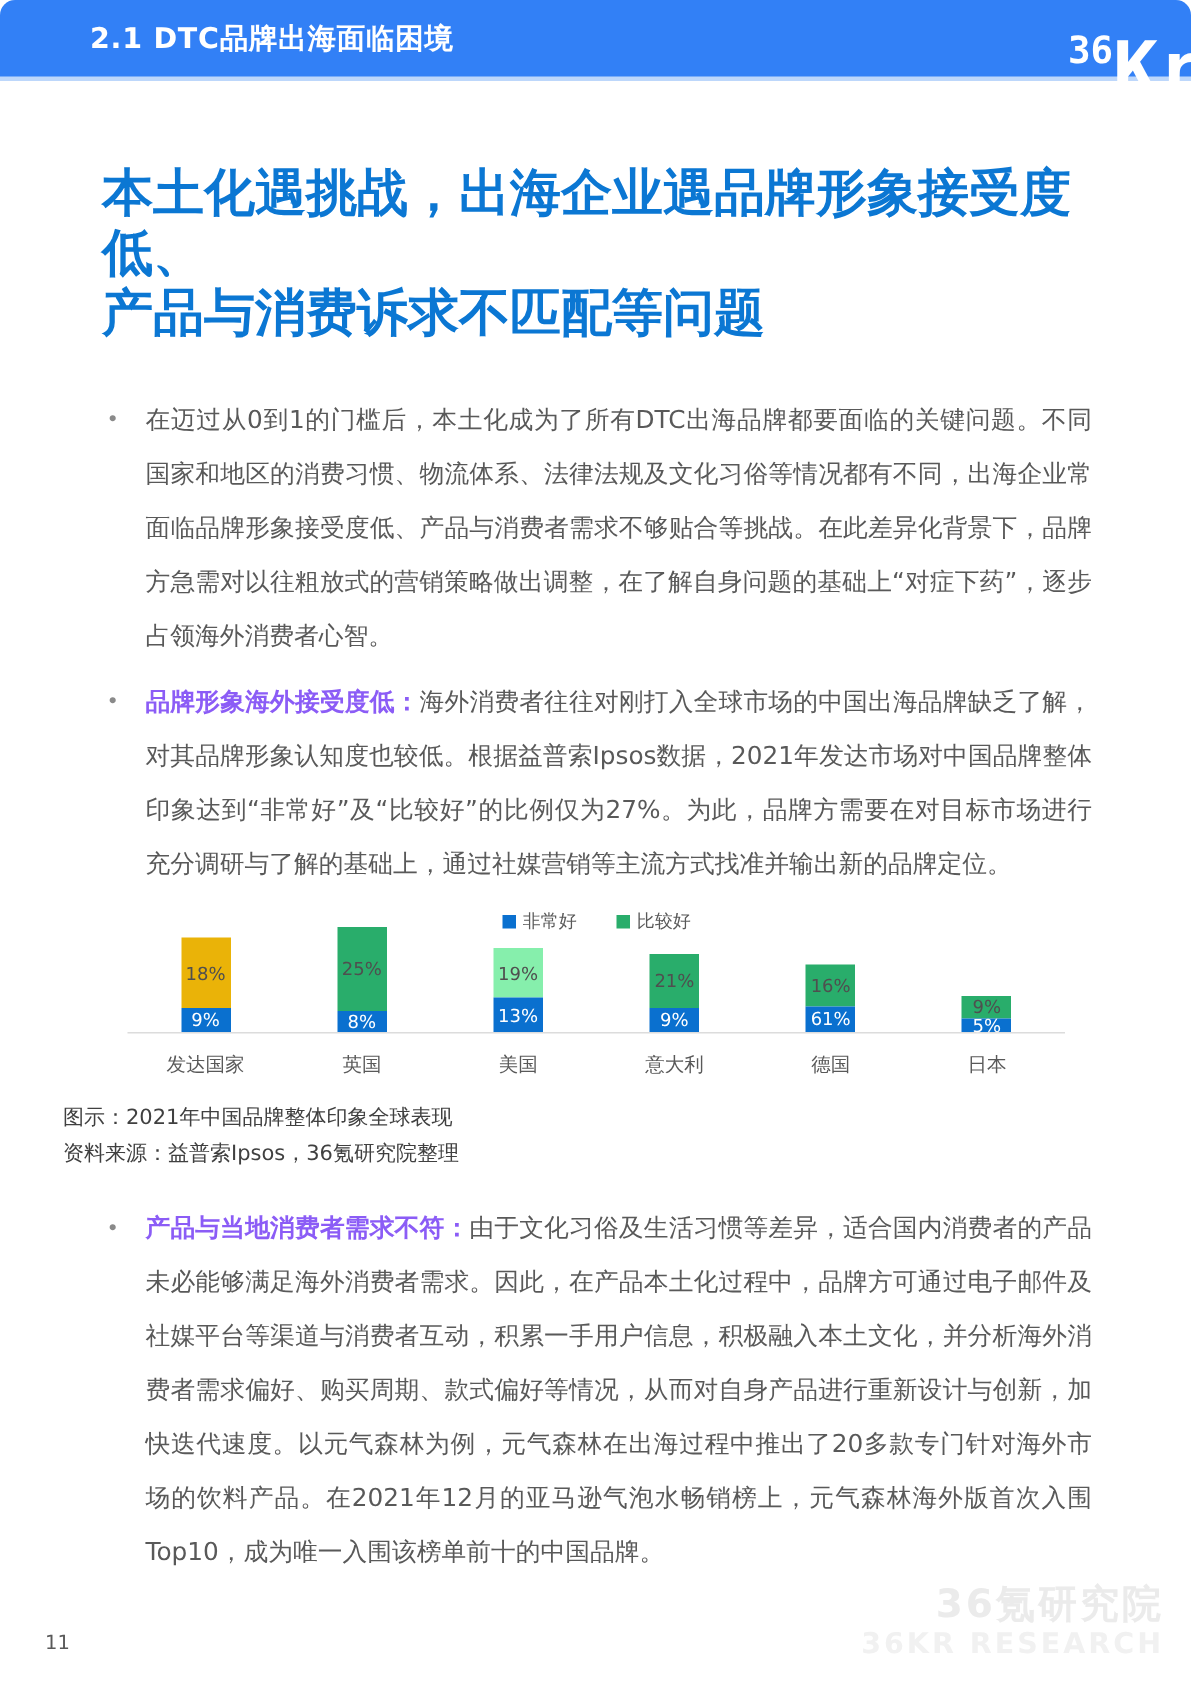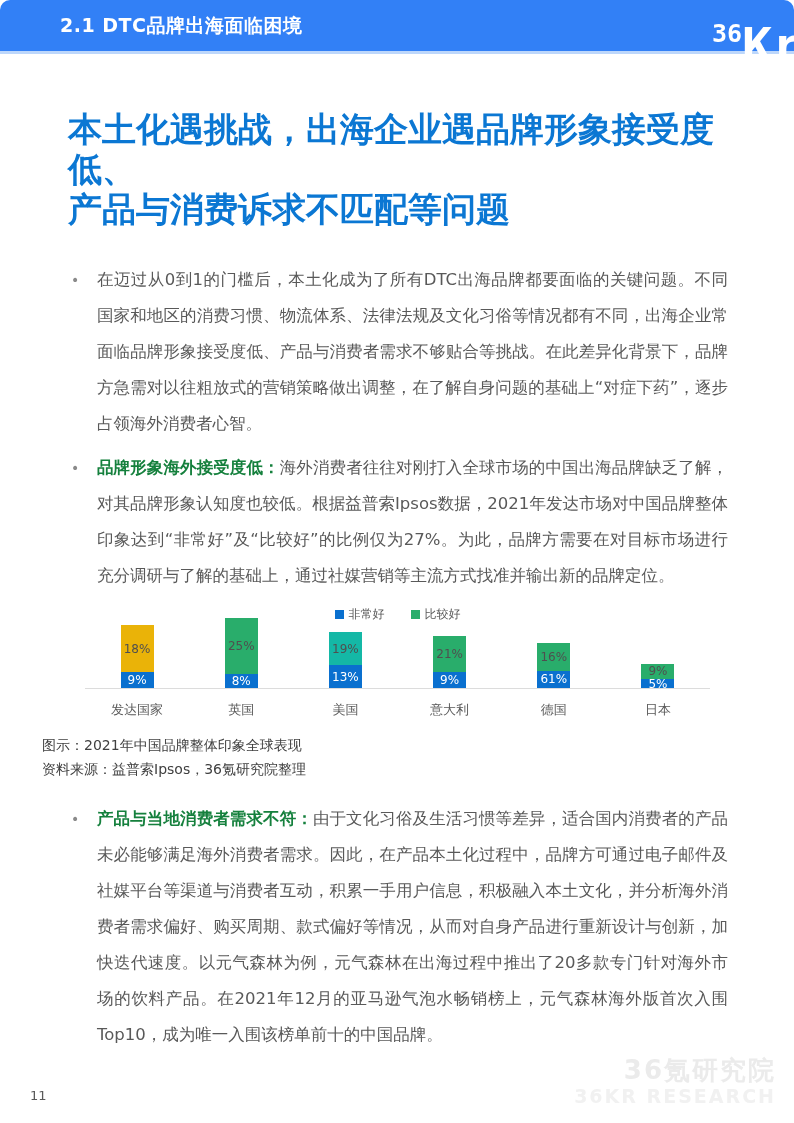--- a/index.html
+++ b/index.html
@@ -40,21 +40,21 @@
   .bullets { list-style:none; margin:33px 66px 0 60px; }
   .bullets li { display:flex; margin-bottom:8px; }
   .bullet-dot {
     flex:0 0 37px; padding-left:11px; color:#8a8a8a; font-size:14px;
     line-height:36px;
   }
   .bullet-text {
     flex:1; color:#595959; font-size:16.5px; line-height:36px;
     text-align:justify;
   }
-  .bullet-lead { font-weight:bold; color:#15803d; }
+  .bullet-lead { font-weight:bold; color:#8b5cf6; }
   
   .chart { margin:12px 0 0 85px; width:625px; }
   .chart-legend {
     display:flex; justify-content:center; gap:26px; margin-bottom:8px;
     font-size:12px; color:#595959;
   }
   .legend-item { display:flex; align-items:center; gap:5px; }
   .legend-swatch { width:9px; height:9px; display:inline-block; }
   .chart-bars {
     display:flex; height:58px; align-items:flex-end;
@@ -148,21 +148,21 @@
             <div class="seg seg-top" style="height: 56px; background: rgb(41, 173, 107);">
               <span class="seg-label">25%</span>
             </div>
             <div class="seg seg-bottom" style="height: 14px; background: rgb(10, 112, 207);">
               <span class="seg-label">8%</span>
             </div>
           </div>
         </div>
         <div class="bar-slot">
           <div class="bar">
-            <div class="seg seg-top" style="height: 33.25px; background: #14b8a6;">
+            <div class="seg seg-top" style="height: 33.25px; background: #86efac;">
               <span class="seg-label">19%</span>
             </div>
             <div class="seg seg-bottom" style="height: 22.75px; background: rgb(10, 112, 207);">
               <span class="seg-label">13%</span>
             </div>
           </div>
         </div>
         <div class="bar-slot">
           <div class="bar">
             <div class="seg seg-top" style="height: 36.75px; background: rgb(41, 173, 107);">

